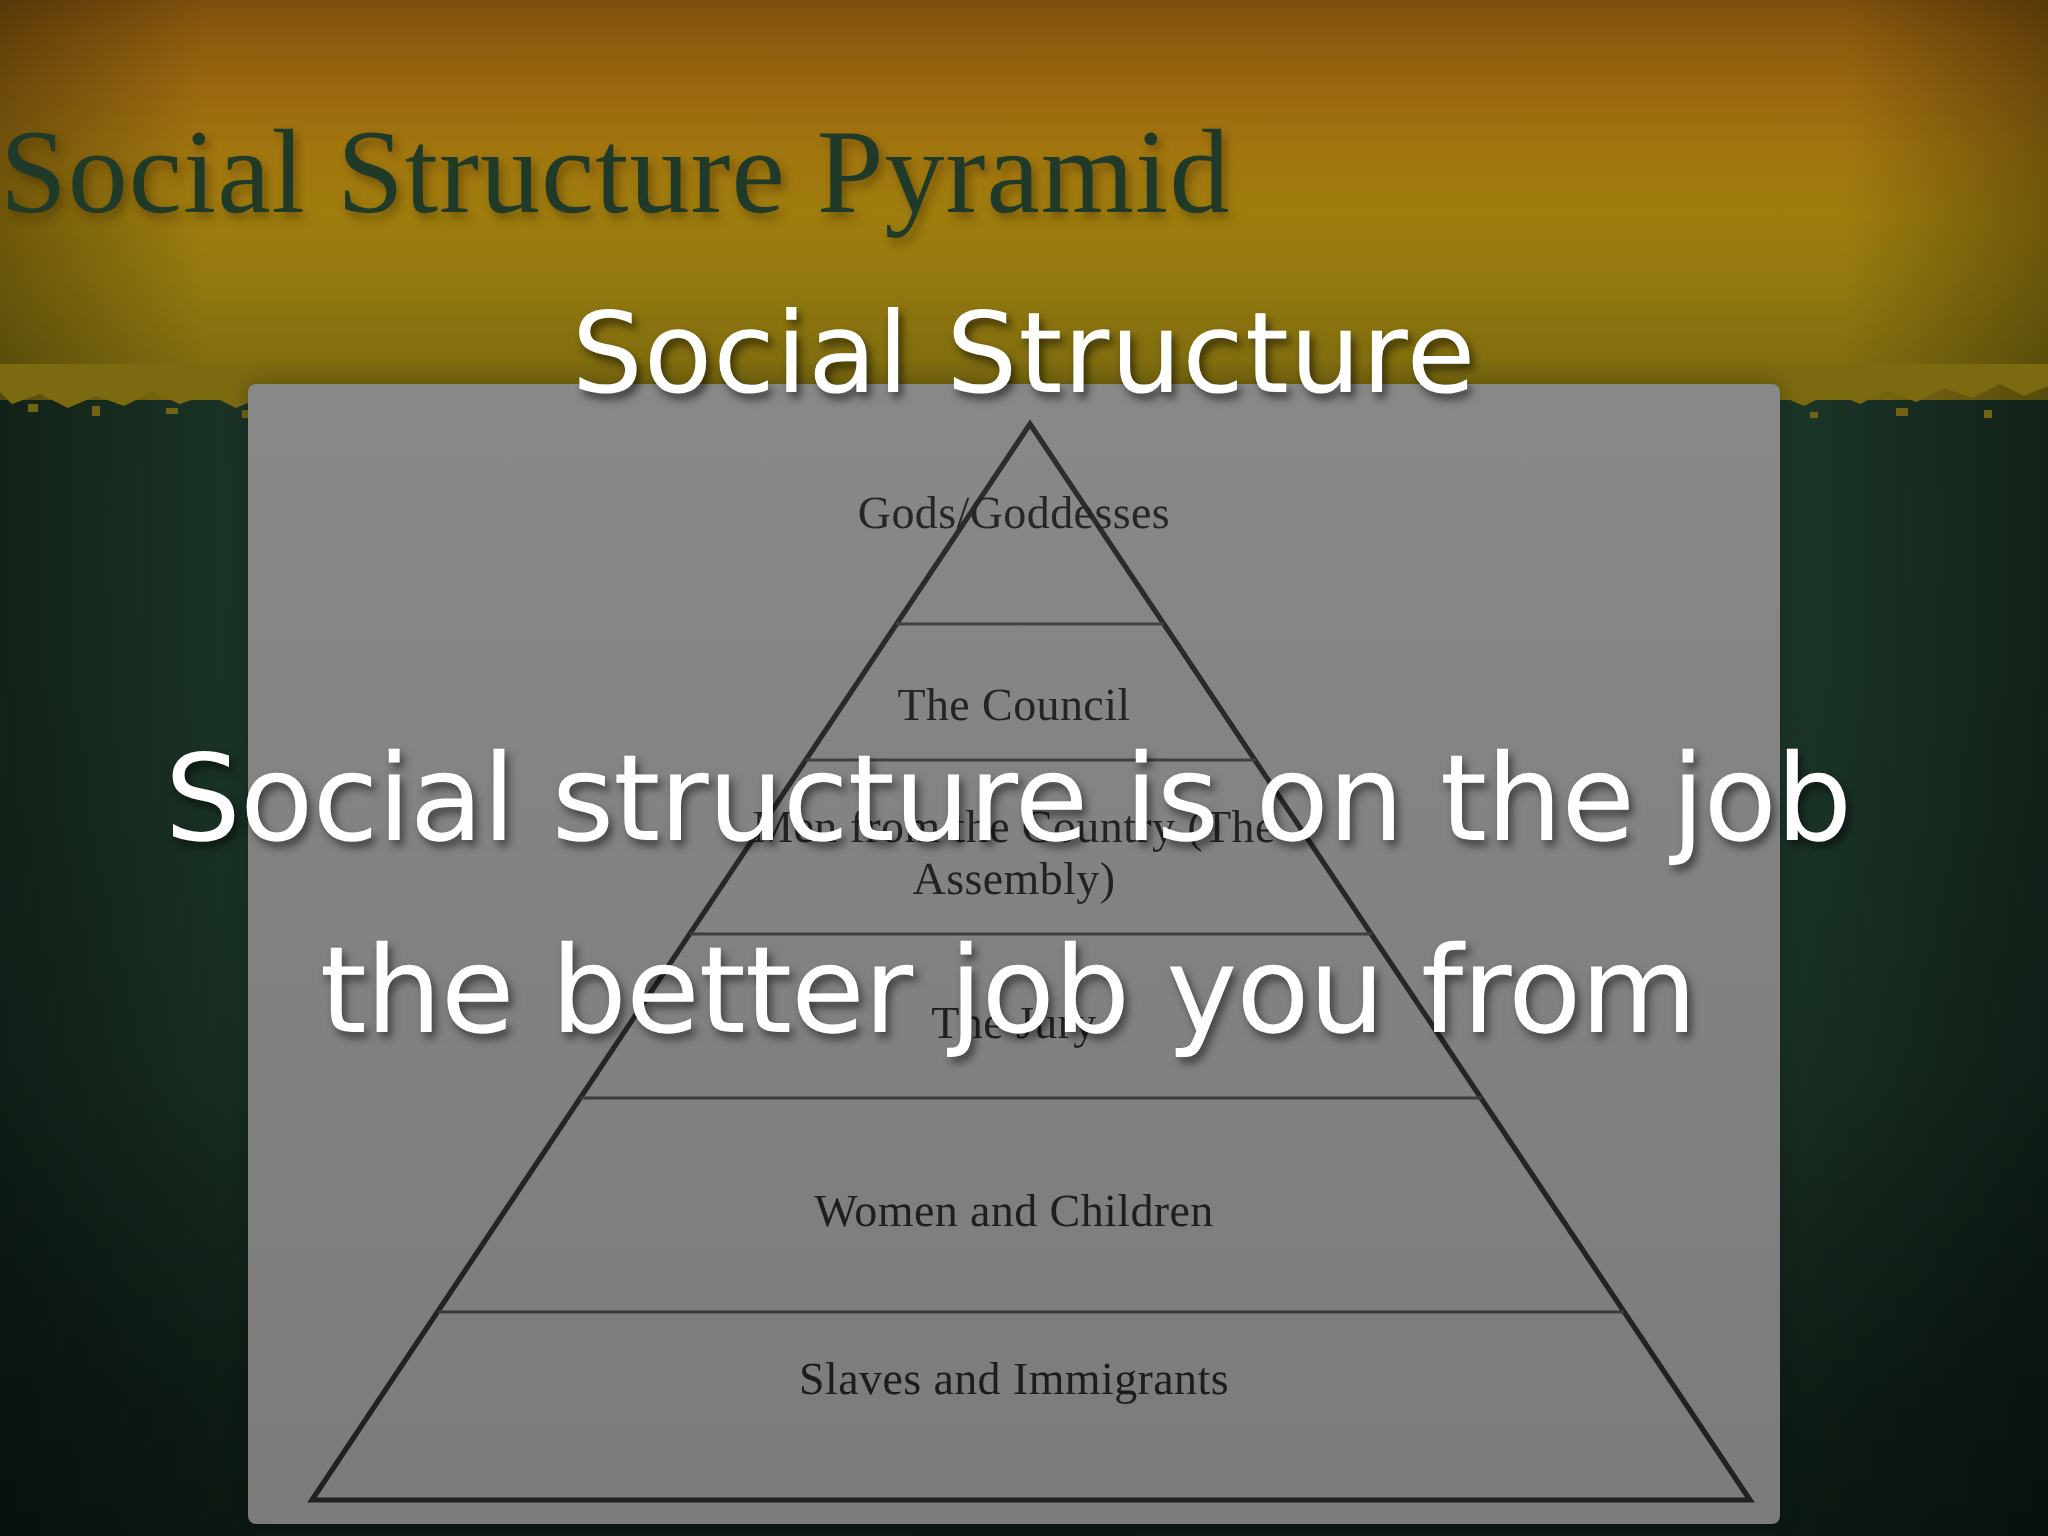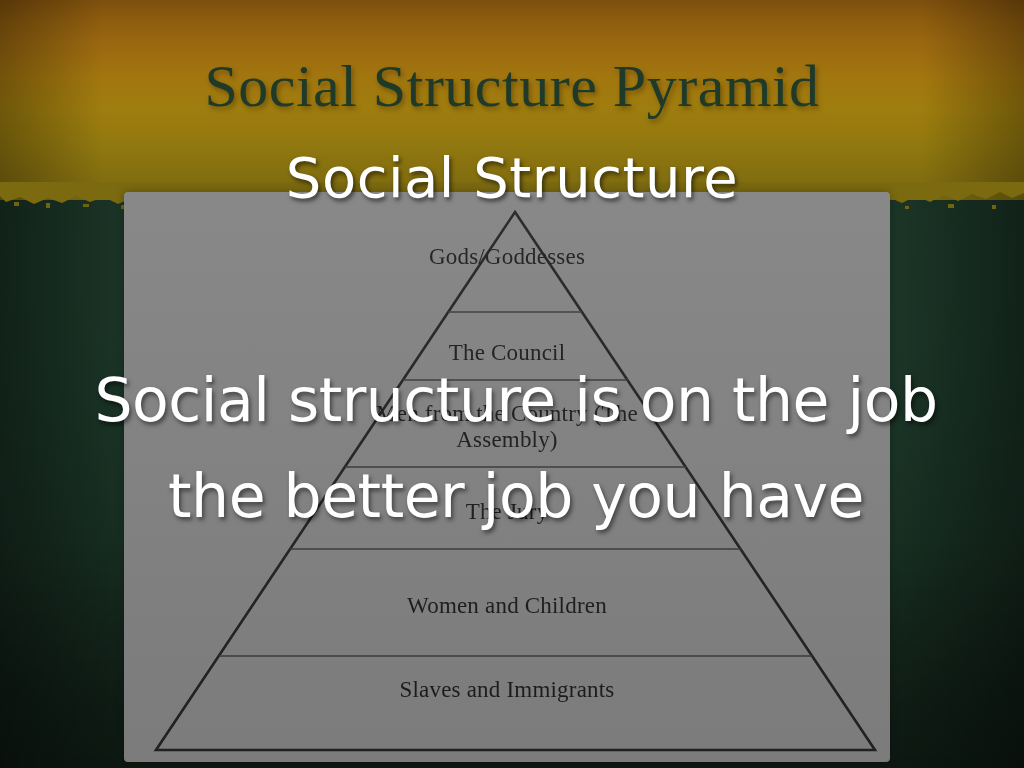--- a/index.html
+++ b/index.html
@@ -124,31 +124,30 @@
     top: 352px;
     width: 1008px;
     text-align: center;
     color: #ffffff;
     font-family: "DejaVu Sans", sans-serif;
     font-weight: 400;
     font-size: 60px;
     line-height: 96px;
     letter-spacing: -0.5px;
     text-shadow: 2px 3px 4px rgba(0,0,0,.5);
-    margin-left: 12px;
   }
   .body-line { display: block; white-space: nowrap; }
 
   
   .pyramid-heading {
     position: absolute;
     left: 0;
     top: 56px;
     width: 1024px;
-    text-align: center;
+    text-align: left;
     color: #1f3a28;
     font-family: "Liberation Serif", "DejaVu Serif", serif;
     font-weight: 400;
     font-size: 60px;
     line-height: 1.0;
     letter-spacing: .5px;
     text-shadow: 2px 3px 5px rgba(60,40,0,.45);
   }
 </style>
 </head>
@@ -212,16 +211,16 @@
 Assembly)</div>
     <div class="tier-label" style="top:307px;">The Jury</div>
     <div class="tier-label" style="top:401px;">Women and Children</div>
     <div class="tier-label" style="top:485px;">Slaves and Immigrants</div>
   </div>
 
   <div class="slide-title">Social Structure</div>
 
   <div class="body-text">
     <span class="body-line">Social structure is on the job</span>
-    <span class="body-line">the better job you have</span>
+    <span class="body-line">the better job you from</span>
   </div>
 
 </div>
 
 </body></html>

